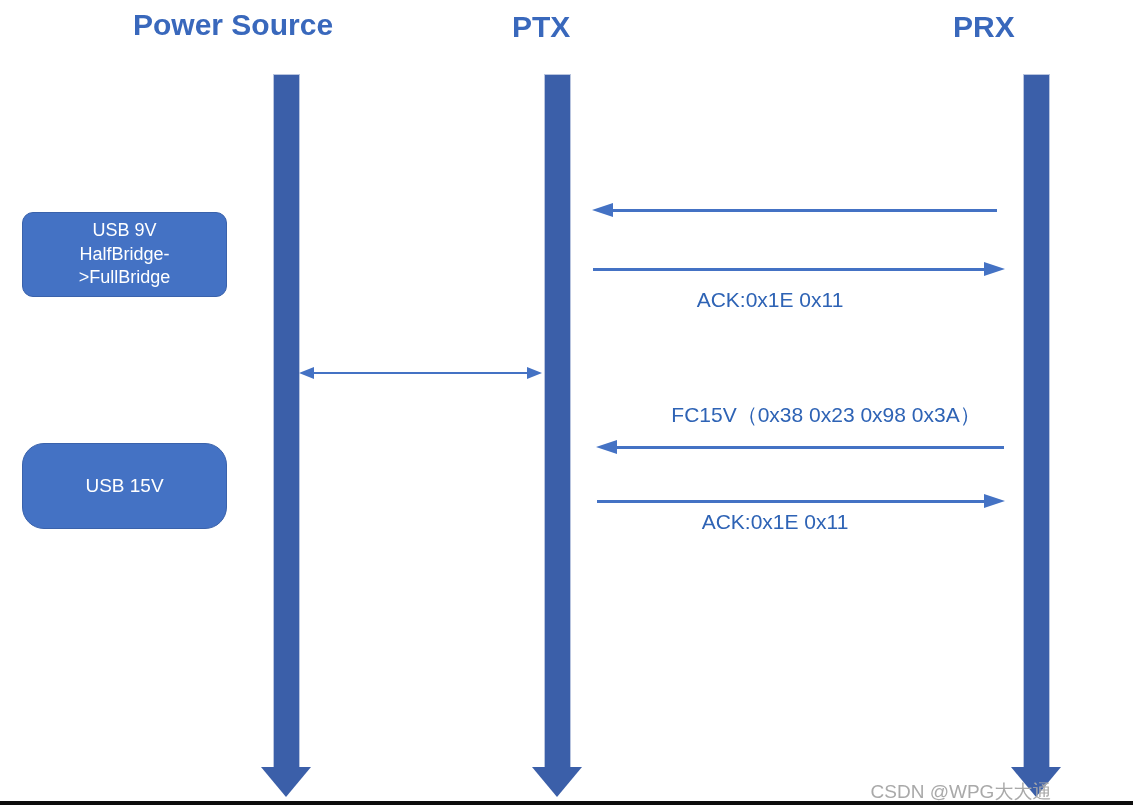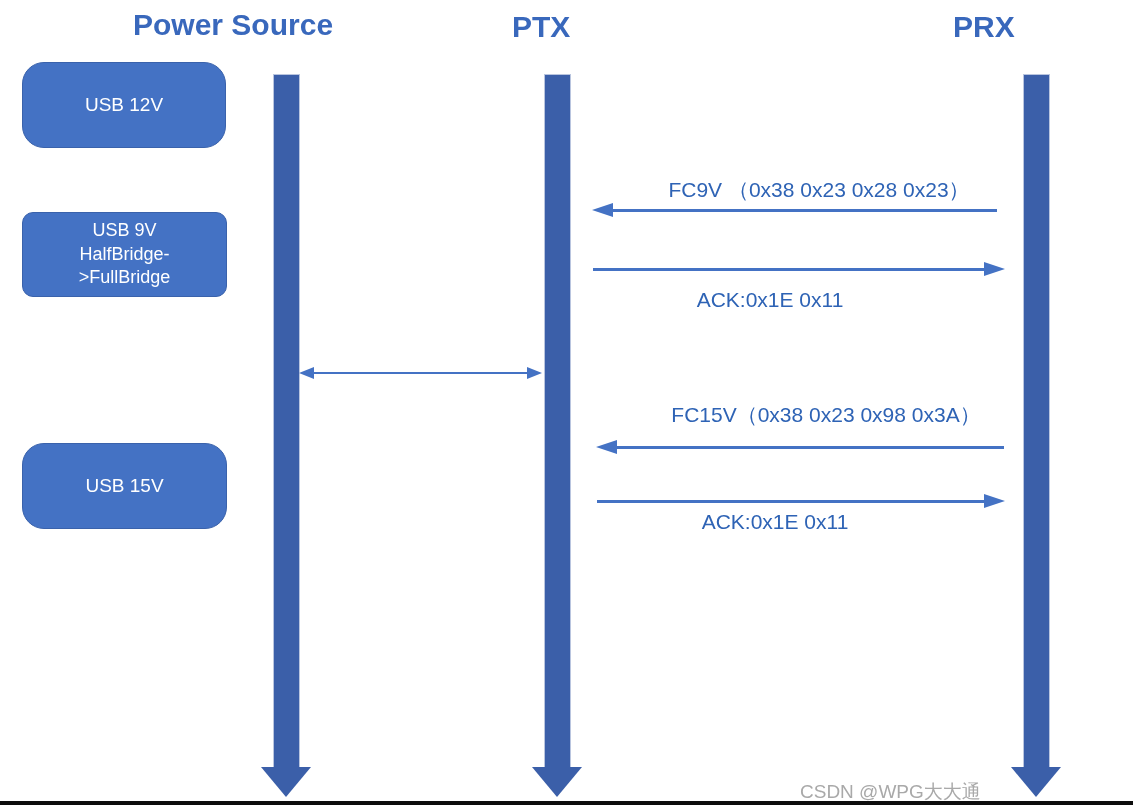--- a/index.html
+++ b/index.html
@@ -51,21 +51,21 @@
     border-right:21px solid var(--arrow);
   }
   .head-r{
     position:absolute;right:0;top:-7px;width:0;height:0;
     border-top:7px solid transparent;border-bottom:7px solid transparent;
     border-left:21px solid var(--arrow);
   }
   .head-l.small{top:-6px;border-top-width:6px;border-bottom-width:6px;border-right-width:15px;}
   .head-r.small{top:-6px;border-top-width:6px;border-bottom-width:6px;border-left-width:15px;}
   .watermark{
-    position:absolute;left:800px;top:779px;width:322px;text-align:left;
+    position:absolute;left:800px;top:779px;width:322px;text-align:center;
     font-size:19px;color:var(--watermark);white-space:nowrap;
   }
   .bottom-line{position:absolute;left:0;top:801px;width:1133px;height:4px;background:var(--bottom-line);}
 </style>
 </head>
 <body>
 
 <div class="canvas">
 
   <div class="lane-title" style="left:133px;top:8px;width:222px;">Power Source</div>
@@ -78,33 +78,29 @@
   </div>
   <div>
     <div class="lifeline-bar" style="left:544px;top:74px;height:694px;"></div>
     <div class="lifeline-head" style="left:532px;top:767px;"></div>
   </div>
   <div>
     <div class="lifeline-bar" style="left:1023px;top:74px;height:694px;"></div>
     <div class="lifeline-head" style="left:1011px;top:767px;"></div>
   </div>
 
-  <div class="state-box" style="left:22px;top:62px;width:204px;height:86px;font-size:19px;">
-    <span class="lbl">USB 12V</span>
-  </div>
   <div class="state-box" style="left:22px;top:212px;width:205px;height:85px;font-size:18px;border-radius:11px;">
     <span class="lbl">USB 9V
 HalfBridge-
 &gt;FullBridge</span>
   </div>
   <div class="state-box" style="left:22px;top:422px;width:205px;height:86px;font-size:19px;margin-top:21px;">
     <span class="lbl">USB 15V</span>
   </div>
 
-  <div class="msg-label" style="left:619px;top:176px;">FC9V （0x38 0x23 0x28 0x23）</div>
   <div class="arrow" style="left:592px;top:210px;width:405px;">
     <div class="line" style="left:19px;right:0;"></div>
     <div class="head-l"></div>
   </div>
 
   <div class="arrow" style="left:593px;top:269px;width:412px;">
     <div class="line" style="left:0;right:19px;"></div>
     <div class="head-r"></div>
   </div>
   <div class="msg-label" style="left:570px;top:288px;">ACK:0x1E 0x11</div>

